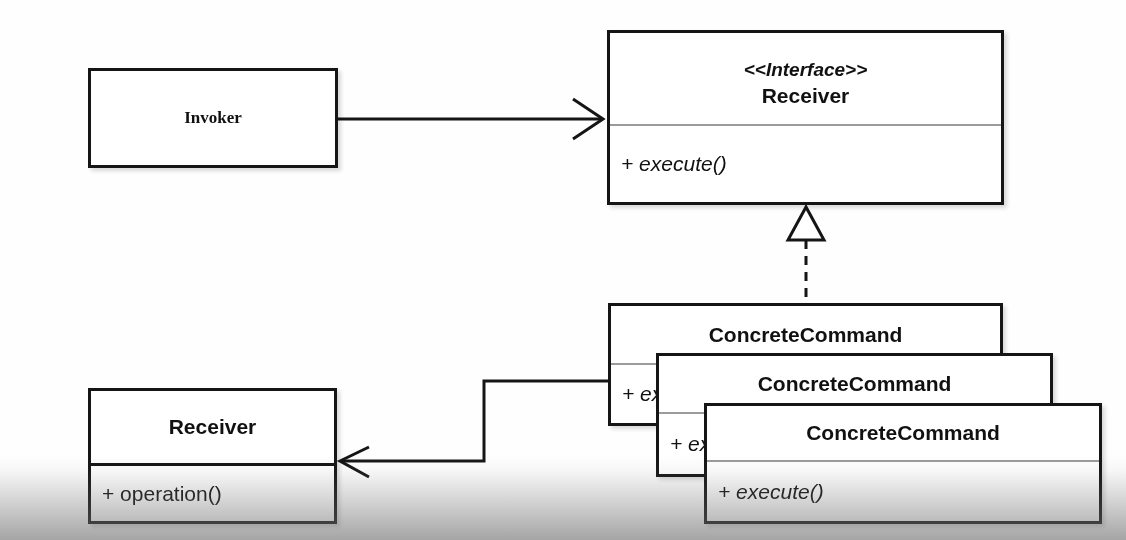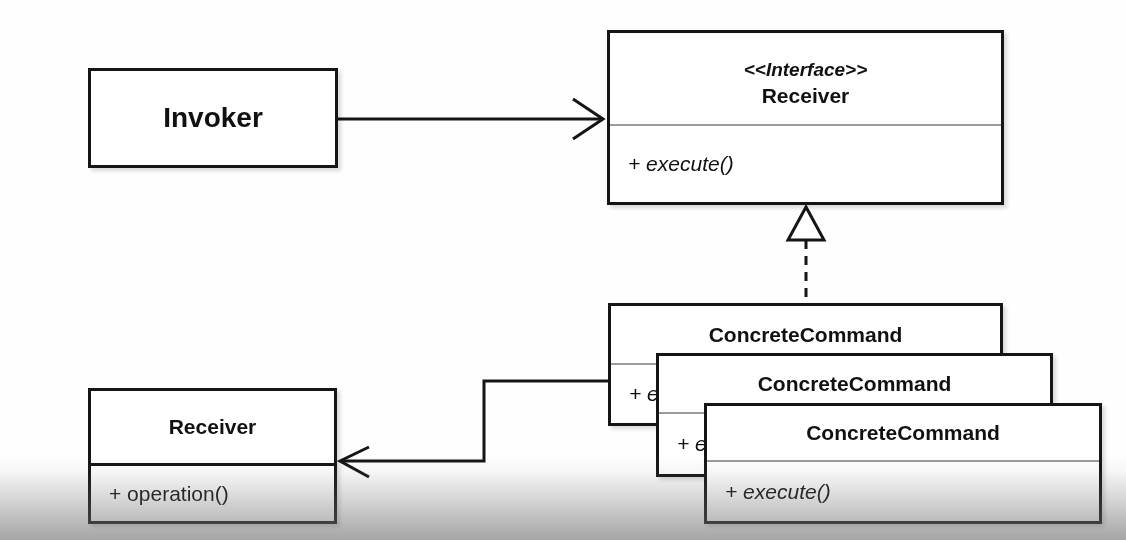--- a/index.html
+++ b/index.html
@@ -56,30 +56,30 @@
     flex: 0 0 auto;
   }
   .uml-class .divider.dark {
     height: 3px;
     background: #151515;
   }
   .uml-class .method-compartment {
     flex: 1 1 auto;
     display: flex;
     align-items: center;
-    padding-left: 18px;
+    padding-left: 11px;
     font-size: 21px;
     line-height: 1.1;
   }
   .uml-class .method-compartment.italic { font-style: italic; }
 
   
   #box-invoker   { left: 88px;  top: 68px;  width: 250px; height: 100px; z-index: 3;
                    align-items: center; justify-content: center; }
-  #box-invoker .class-name { font-size: 28px; }
+  #box-invoker .class-name { font-size: 17px; font-family: Liberation Serif, serif; }
 
   #box-command   { left: 607px; top: 30px;  width: 397px; height: 175px; z-index: 3; }
   #box-command .name-compartment { height: 91px; }
 
   #box-concrete-back   { left: 608px; top: 303px; width: 395px; height: 123px; z-index: 4; }
   #box-concrete-back .name-compartment { height: 57px; }
 
   #box-concrete-middle { left: 656px; top: 353px; width: 397px; height: 124px; z-index: 5; }
   #box-concrete-middle .name-compartment { height: 56px; }
 

